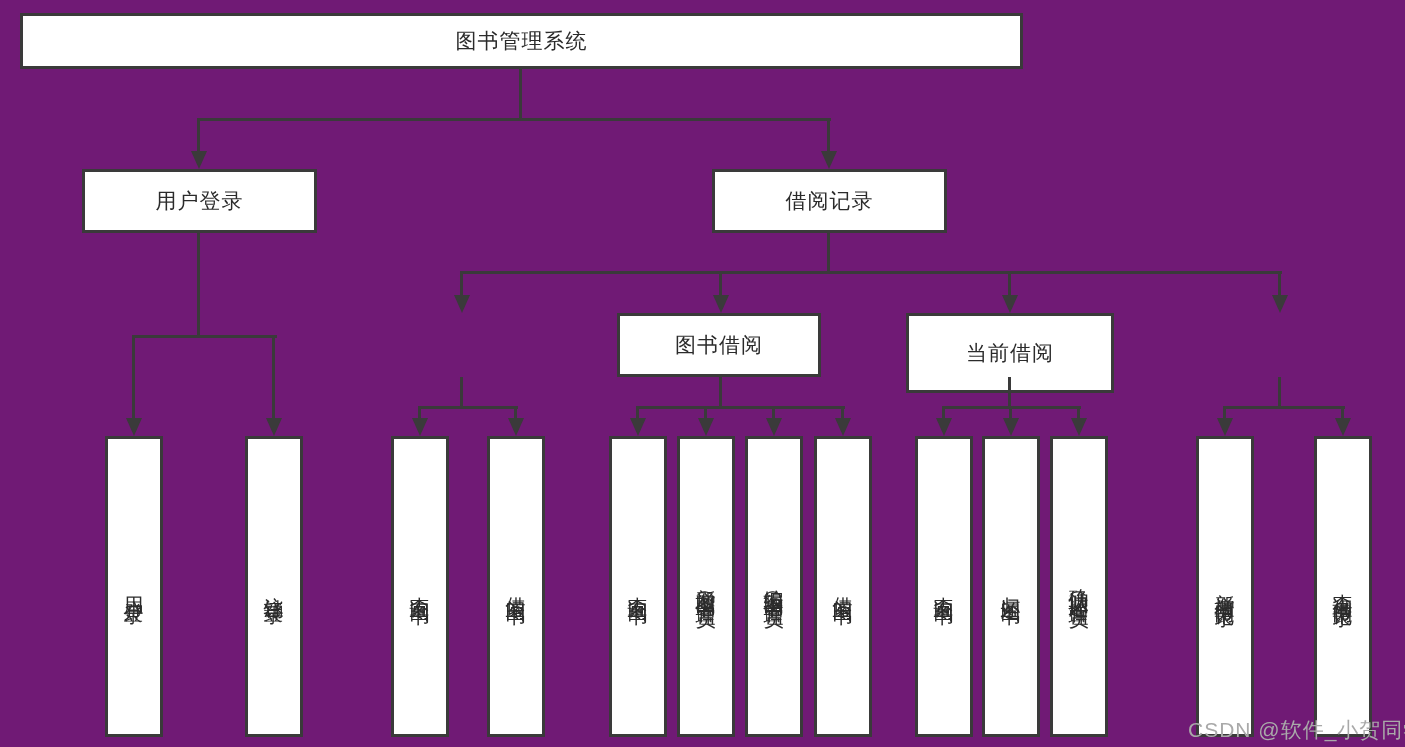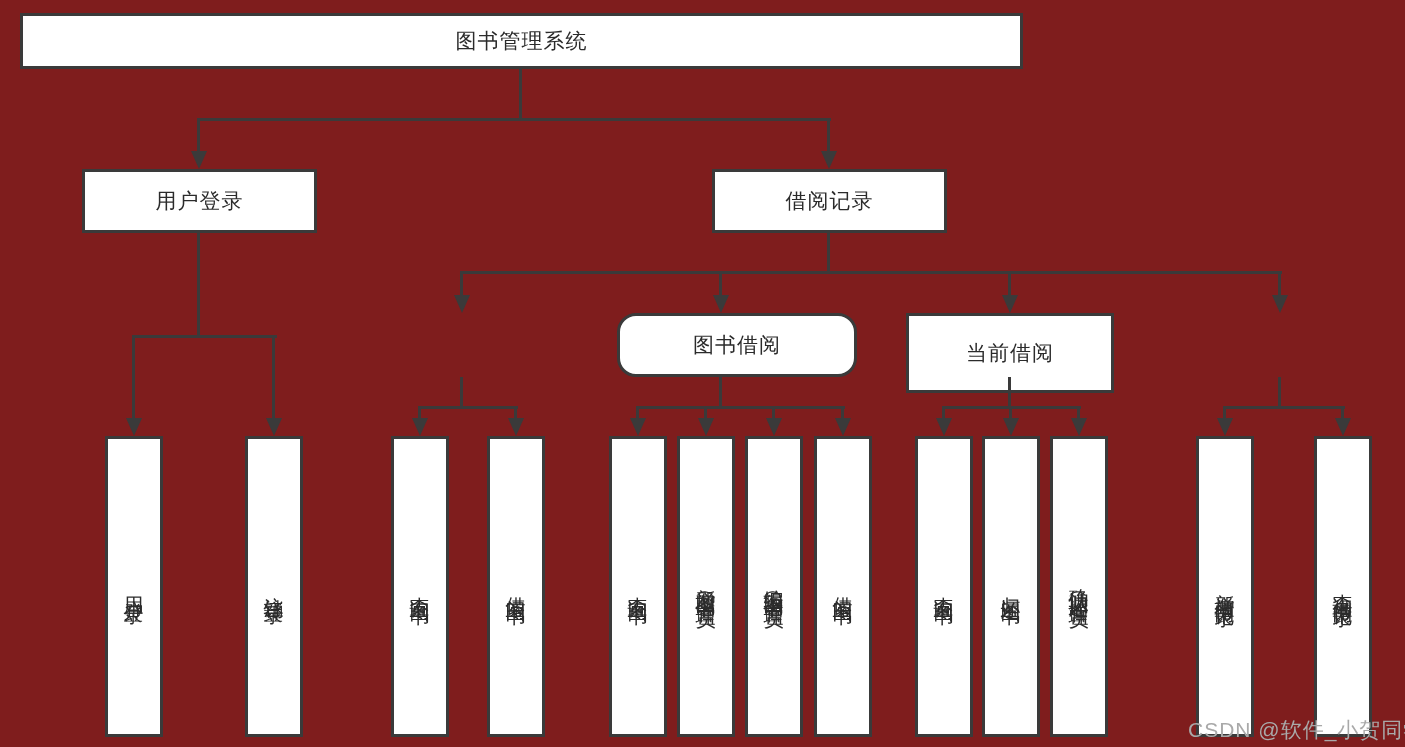--- a/index.html
+++ b/index.html
@@ -1,19 +1,19 @@
 <!DOCTYPE html>
 <html><head>
 <meta charset="utf-8">
 <style>
   html,body{margin:0;padding:0;background:#fff;}
   #canvas{
     position:relative;
     width:1405px;height:747px;
-    background:#7f1d1d;
+    background:#701a75;
     font-family:"Liberation Sans",sans-serif;
     overflow:hidden;
   }
   .node{
     position:absolute;
     box-sizing:border-box;
     background:#fff;
     border:3px solid #3a3a3a;
     display:flex;align-items:center;justify-content:center;
     color:#2b2b2b;
@@ -48,21 +48,21 @@
   #watermark{
     position:absolute;left:1188px;top:716px;
     font-size:21px;color:#a9a9a9;letter-spacing:1px;
     white-space:nowrap;
   }
   
   #root{left:20px;top:13px;width:1003px;height:56px;}
   #l2-0{left:82px;top:169px;width:235px;height:64px;}
   #l2-1{left:712px;top:169px;width:235px;height:64px;}
   #l3-0{left:358px;top:313px;width:208px;height:64px;}
-  #l3-1{left:617px;top:313px;width:240px;height:64px;border-radius:19px;}
+  #l3-1{left:617px;top:313px;width:204px;height:64px;}
   #l3-2{left:906px;top:313px;width:208px;height:80px;}
   #l3-3{left:1176px;top:313px;width:208px;height:64px;}
   #leaf-0{left:105px;}  #leaf-1{left:245px;}
   #leaf-2{left:391px;}  #leaf-3{left:487px;}
   #leaf-4{left:609px;}  #leaf-5{left:677px;}
   #leaf-6{left:745px;}  #leaf-7{left:814px;}
   #leaf-8{left:915px;}  #leaf-9{left:982px;}
   #leaf-10{left:1050px;}
   #leaf-11{left:1196px;} #leaf-12{left:1314px;}
 </style>

